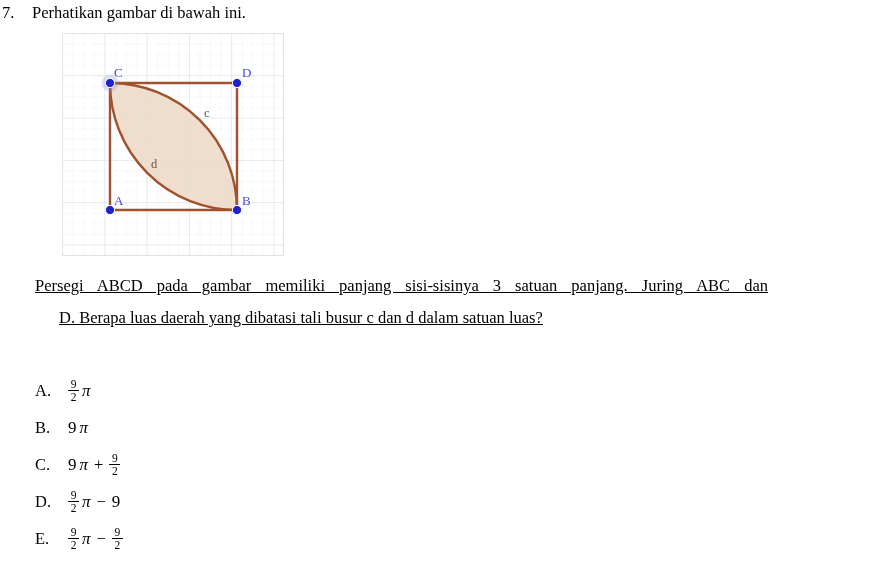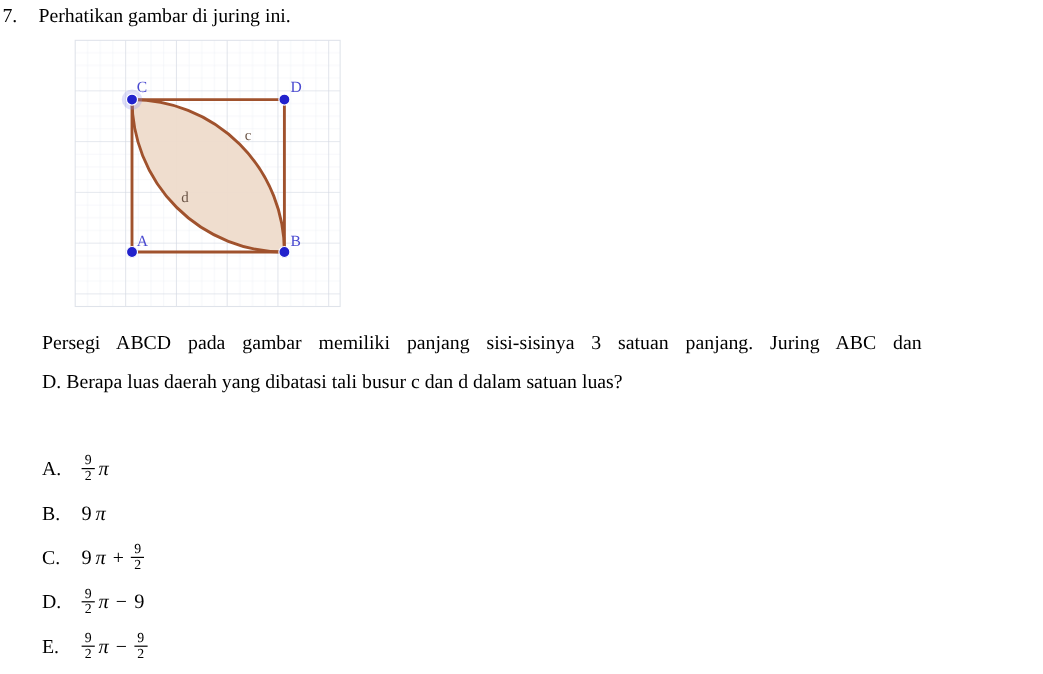--- a/index.html
+++ b/index.html
@@ -57,29 +57,31 @@
   
   #passage {
     position: absolute;
     left: 35px;
     top: 270px;
     width: 733px;
     font-size: 16.5px;
     line-height: 32px;
     text-align: justify;
     text-justify: inter-word;
+    text-decoration: underline;
   }
   #passage .ln {
     display: block;
     text-align: justify;
     text-align-last: justify;
     height: 32px;
   }
   #passage .ln.last {
     text-align-last: left;
+    margin-left: 24px;
   }
 
   
   #options {
     position: absolute;
     left: 35px;
     top: 372px;
     width: 500px;
   }
   .option-row {
@@ -138,21 +140,21 @@
     font-size: 16.5px;
     padding: 0 4px;
   }
 </style>
 </head>
 <body>
 
 <div id="question-block">
   <div class="q-row">
     <span class="q-number">7.</span>
-    <span class="q-prompt">Perhatikan gambar di juring ini.</span>
+    <span class="q-prompt">Perhatikan gambar di bawah ini.</span>
   </div>
 </div>
 
 <div id="figure-wrap">
   <svg id="figure-svg" viewBox="0 0 222 223" xmlns="http://www.w3.org/2000/svg">
     <defs>
       <pattern id="minorGrid" width="10.57" height="10.57" patternUnits="userSpaceOnUse">
         <path d="M 10.57 0 L 0 0 0 10.57" fill="none" stroke="#edf0f6" stroke-width="1"></path>
       </pattern>
       <pattern id="majorGrid" width="42.3" height="42.3" patternUnits="userSpaceOnUse">

